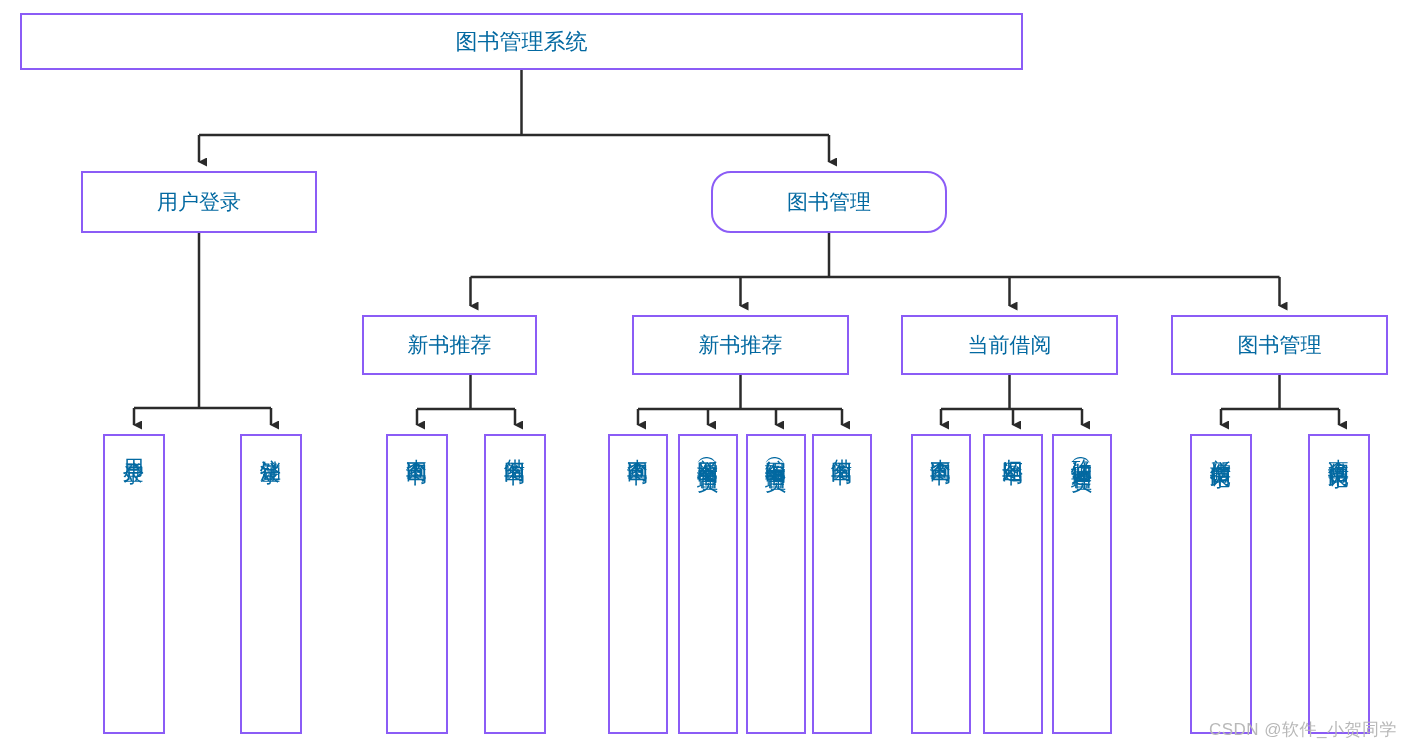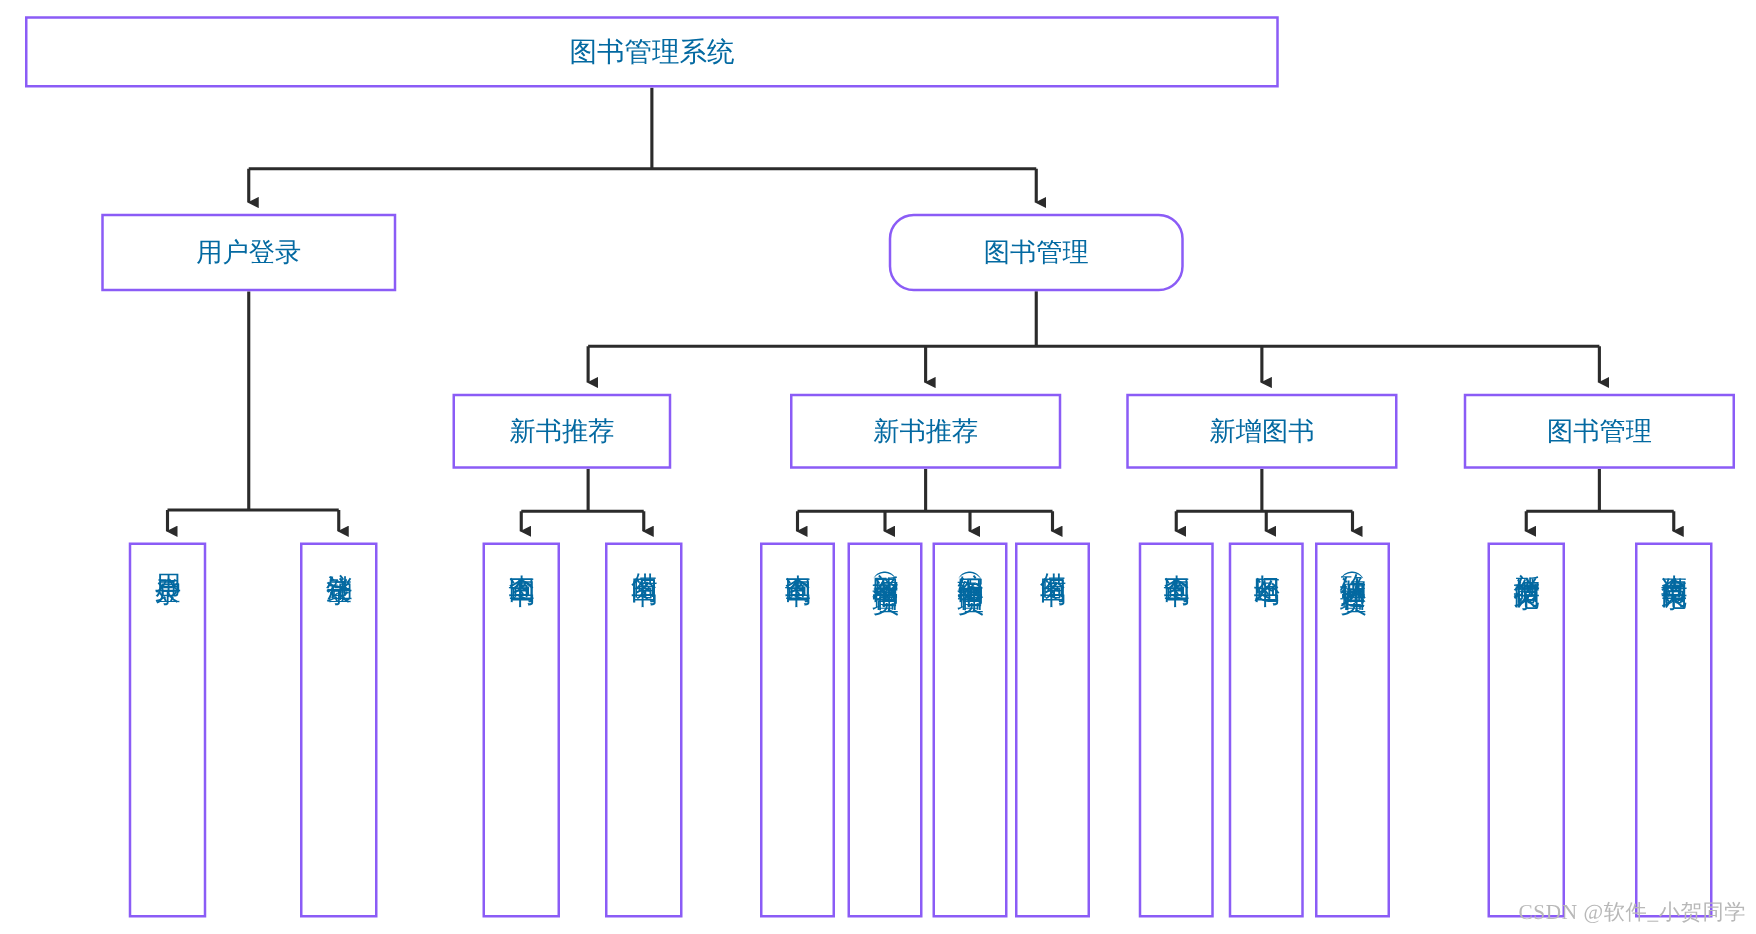--- a/index.html
+++ b/index.html
@@ -62,21 +62,20 @@
     white-space: nowrap;
   }
   #watermark {
     position: absolute;
     right: 8px;
     bottom: 6px;
     font-size: 17px;
     color: #b8b8b8;
     white-space: nowrap;
     letter-spacing: 0.5px;
-    font-family: Liberation Serif, serif;
   }
 </style>
 </head>
 <body>
 
 <div id="diagram-root">
 
   <svg id="edge-layer" viewBox="0 0 1405 747" width="1405" height="747" aria-hidden="true">
     <defs>
       <marker id="arrow" markerWidth="9" markerHeight="9" refX="4.5" refY="8" orient="auto" markerUnits="userSpaceOnUse">
@@ -130,21 +129,21 @@
       <div class="node level-2" style="left: 711px; top: 171px; width: 236px; height: 62px; border-radius: 20px;">
         <span class="htext">图书管理</span>
       </div>
       <div class="node level-3" style="left: 362px; top: 315px; width: 175px; height: 60px;">
         <span class="htext">新书推荐</span>
       </div>
       <div class="node level-3" style="left: 632px; top: 315px; width: 217px; height: 60px;">
         <span class="htext">新书推荐</span>
       </div>
       <div class="node level-3" style="left: 901px; top: 315px; width: 217px; height: 60px;">
-        <span class="htext">新增图书</span>
+        <span class="htext">当前借阅</span>
       </div>
       <div class="node level-3" style="left: 1171px; top: 315px; width: 217px; height: 60px;">
         <span class="htext">图书管理</span>
       </div>
       <div class="node leaf" style="left: 103px; top: 434px; width: 62px; height: 300px;">
         <span class="vtext">用户登录</span>
       </div>
       <div class="node leaf" style="left: 240px; top: 434px; width: 62px; height: 300px;">
         <span class="vtext">注销登录</span>
       </div>

